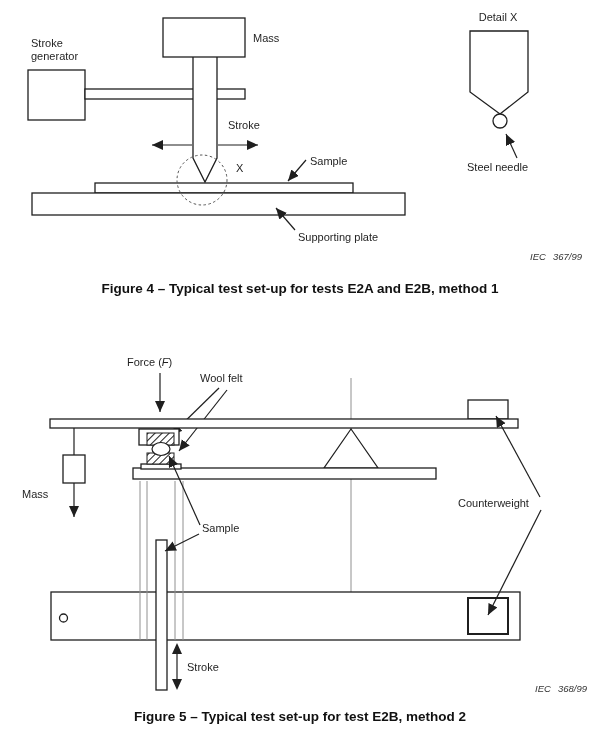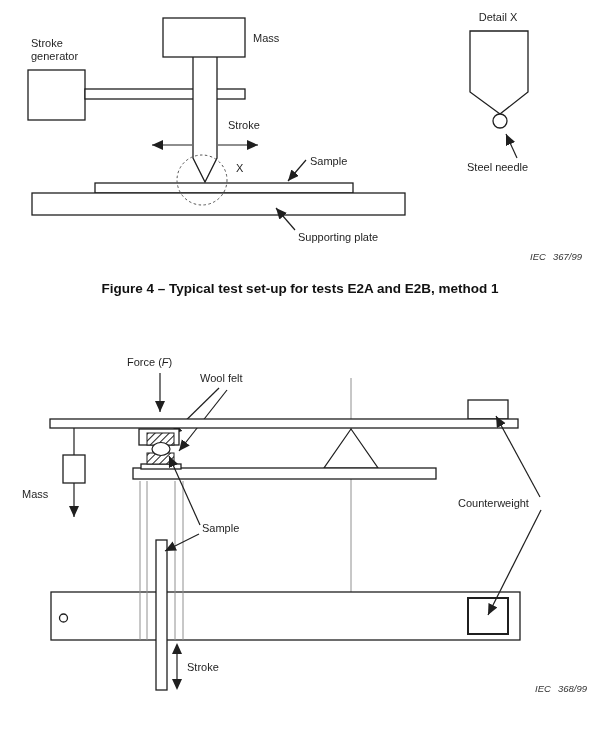--- a/index.html
+++ b/index.html
@@ -124,14 +124,15 @@
 
     <line class="ln" x1="177" y1="311" x2="177" y2="342"></line>
     <path d="M177,303 L172,314 L182,314 Z" fill="#1f1f1f"></path>
     <path d="M177,350 L172,339 L182,339 Z" fill="#1f1f1f"></path>
     <text class="lbl" x="187" y="331">Stroke</text>
 
     <text class="iec" x="535" y="352">IEC</text>
     <text class="iec" x="558" y="352">368/99</text>
   </svg>
 
+  <div class="caption" style="top:709px;">Figure 5 – Typical test set-up for test E2B, method 2</div>
 
 </div>
 
 </body></html>

